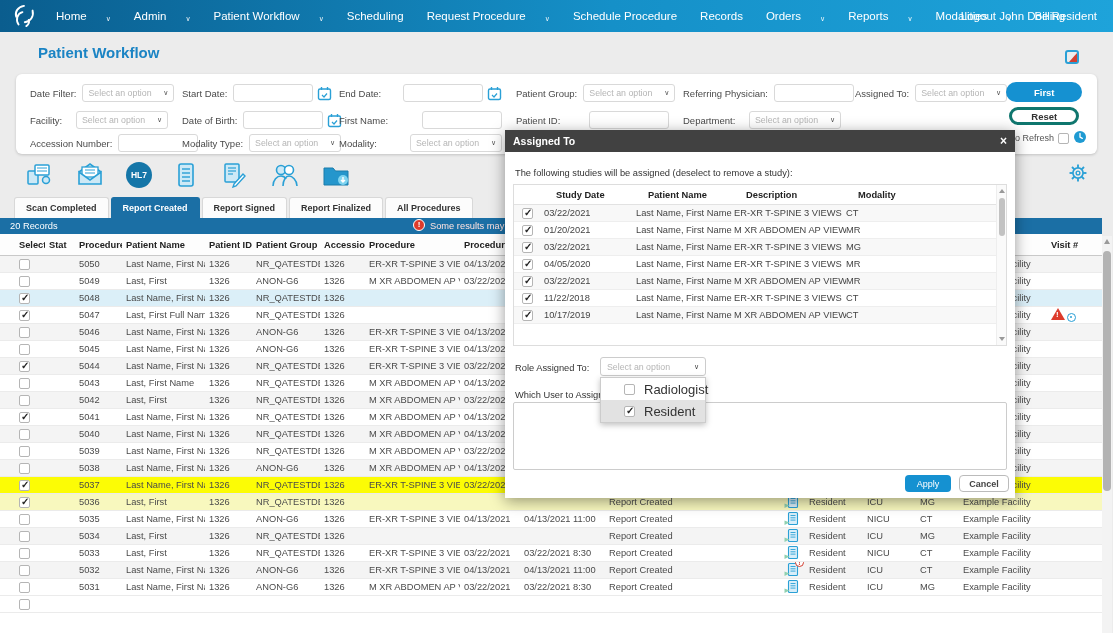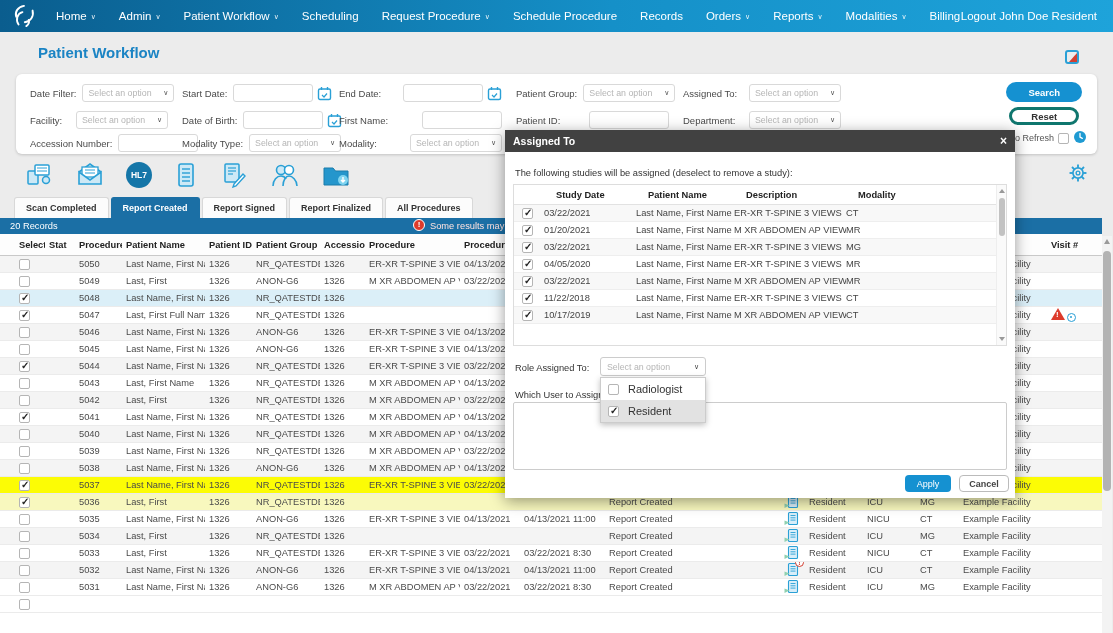--- a/index.html
+++ b/index.html
@@ -5,21 +5,21 @@
   * { margin:0; padding:0; box-sizing:border-box; }
   body { font-family:"Liberation Sans", sans-serif; background:#d8d8d8; }
   .screen { position:relative; width:1113px; height:633px; background:#ececec; overflow:hidden; }
 
   
   .nav { position:absolute; left:0; top:0; width:1113px; height:32px;
          background:linear-gradient(90deg,#0a5d8e 0%,#1590c8 55%,#1ea3da 100%);
          display:flex; align-items:center; color:#fff; }
   .logo { margin-left:10px; display:flex; align-items:center; }
   .nav-items { display:flex; align-items:center; margin-left:18px; gap:23px; font-size:11.5px; }
-  .nav-item { display:flex; align-items:center; gap:4px; cursor:pointer; white-space:nowrap; }
+  .nav-item { display:flex; align-items:flex-end; gap:19px; cursor:pointer; white-space:nowrap; }
   .nav-item .caret { font-size:7px; opacity:.9; position:relative; top:1px; }
   .nav-logout { position:absolute; right:16px; font-size:11.5px; cursor:pointer; }
 
   
   .titlebar { position:absolute; left:0; top:32px; width:1113px; height:42px; }
   .titlebar h1 { position:absolute; left:38px; top:12px; font-size:15px; color:#1b84c4; font-weight:bold; }
   .corner-ico { position:absolute; right:34px; top:18px; width:14px; height:14px; border:2px solid #2aa0d6; border-radius:3px; }
   .corner-ico::after { content:""; position:absolute; right:0; bottom:0; width:0; height:0;
       border-left:8px solid transparent; border-bottom:9px solid #d23f31; }
 
@@ -124,21 +124,21 @@
   .msb .th { position:absolute; top:13px; left:1.5px; width:6px; height:38px; background:#c2c2c2; border-radius:3px; }
   .role-label { position:absolute; left:10px; top:233px; font-size:9.3px; color:#333; }
   .dd { position:absolute; left:95px; top:227px; width:106px; height:19px; border:1px solid #ccc; border-radius:3px;
       display:flex; align-items:center; justify-content:space-between; padding:0 6px; font-size:8.8px; color:#b5b5b5; cursor:pointer; }
   .dd .sv { color:#444; font-size:7px; }
   .user-label { position:absolute; left:10px; top:260px; font-size:9.3px; color:#333; }
   .user-box { position:absolute; left:8px; top:272px; width:494px; height:68px; border:1px solid #ccc; border-radius:2px; }
   .user-box .ph2 { position:absolute; left:6px; top:5px; font-size:9.3px; color:#8a8a8a; }
   .dd-panel { position:absolute; left:95px; top:247px; width:106px; background:#fff; border:1px solid #ccc;
       box-shadow:0 2px 6px rgba(0,0,0,.25); z-index:5; }
-  .dd-opt { height:22px; display:flex; align-items:center; gap:9px; padding-left:7px; font-size:11px; color:#333; cursor:pointer;text-align:right; }
+  .dd-opt { height:22px; display:flex; align-items:center; gap:9px; padding-left:23px; font-size:13px; color:#333; cursor:pointer;text-align:right; }
   .dd-opt.ck-true { background:#e2e2e2; }
   .modal-actions { position:absolute; right:6px; bottom:6px; display:flex; gap:8px; }
   .btn-apply { width:46px; height:17px; border:none; border-radius:4px; background:#1591d1; color:#fff;
       font-size:9px; font-weight:normal; font-family:inherit; cursor:pointer; }
   .btn-cancel { width:50px; height:17px; border:1px solid #bbb; border-radius:4px; background:#fff; color:#444;
       font-size:9px; font-weight:bold; font-family:inherit; cursor:pointer; }
 </style>
 </head>
 <body>
 
@@ -270,20 +270,28 @@
           <label class="flabel">Patient Group:</label>
           <span class="fctrl">
             <span class="fsel">
               <span>Select an option</span>
               <span class="sv">∨</span>
             </span>
 
           </span>
         </span>
 
+        <span class="fgroup">
+          <label class="flabel">Referring Physician:</label>
+          <span class="fctrl">
+
+            <span class="finp"></span>
+
+          </span>
+        </span>
 
         <span class="fgroup">
           <label class="flabel">Assigned To:</label>
           <span class="fctrl">
             <span class="fsel">
               <span>Select an option</span>
               <span class="sv">∨</span>
             </span>
 
           </span>
@@ -374,21 +382,21 @@
           <span class="fctrl">
             <span class="fsel">
               <span>Select an option</span>
               <span class="sv">∨</span>
             </span>
 
           </span>
         </span>
       </div>
     <div class="factions">
-      <button class="btn-search">Search</button>
+      <button class="btn-search">First</button>
       <button class="btn-reset">Reset</button>
       <span class="auto-refresh">
         <span>Auto Refresh</span>
         <span class="cb"></span>
         <span>
           <svg width="14" height="14" viewBox="0 0 14 14">
               <circle cx="7" cy="7" r="6" fill="#1e9ad2"></circle>
               <path d="M7 3.5v3.6l2.3 1.3" fill="none" stroke="#fff" stroke-width="1.3" stroke-linecap="round"></path>
             </svg>
         </span>

